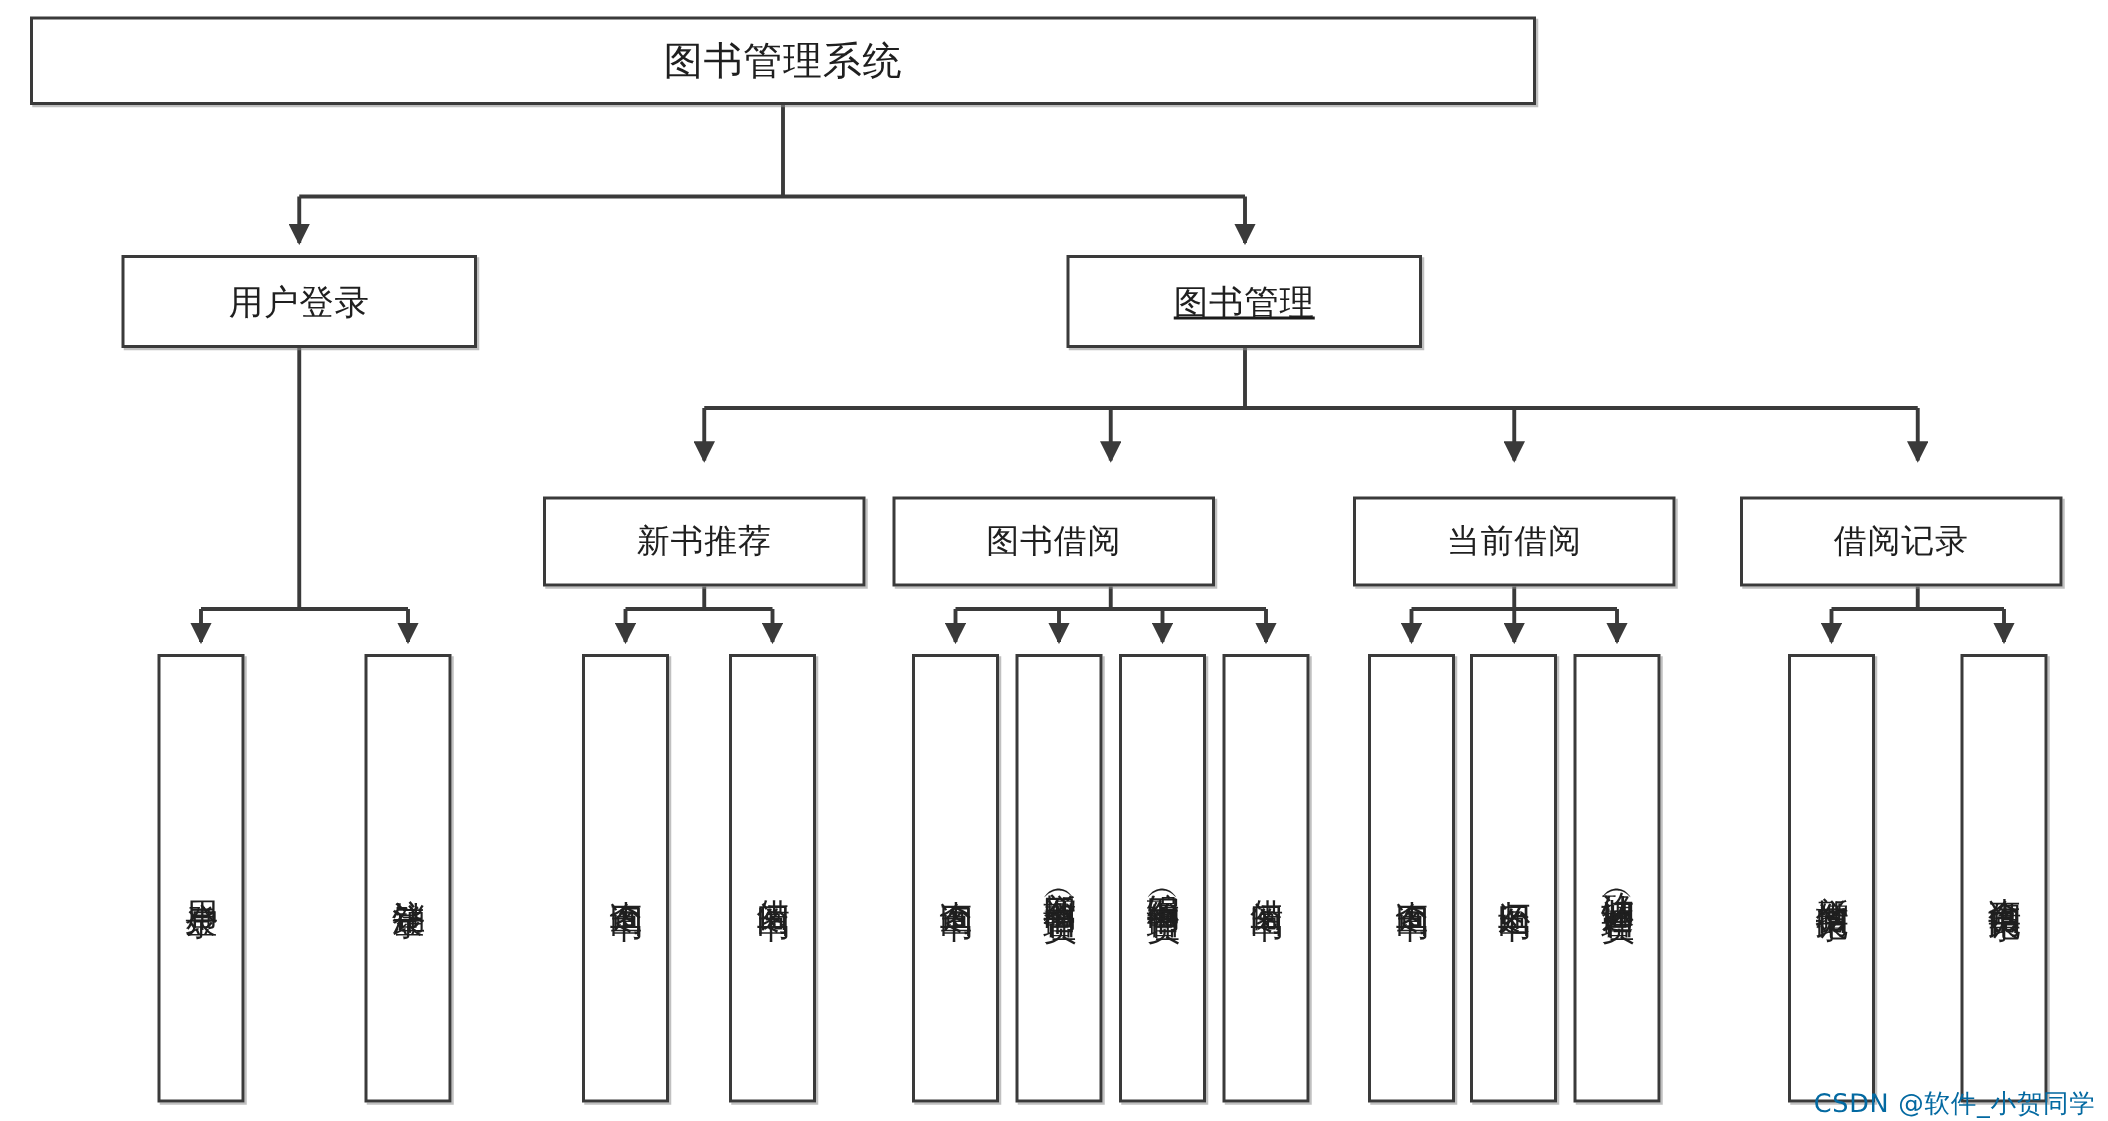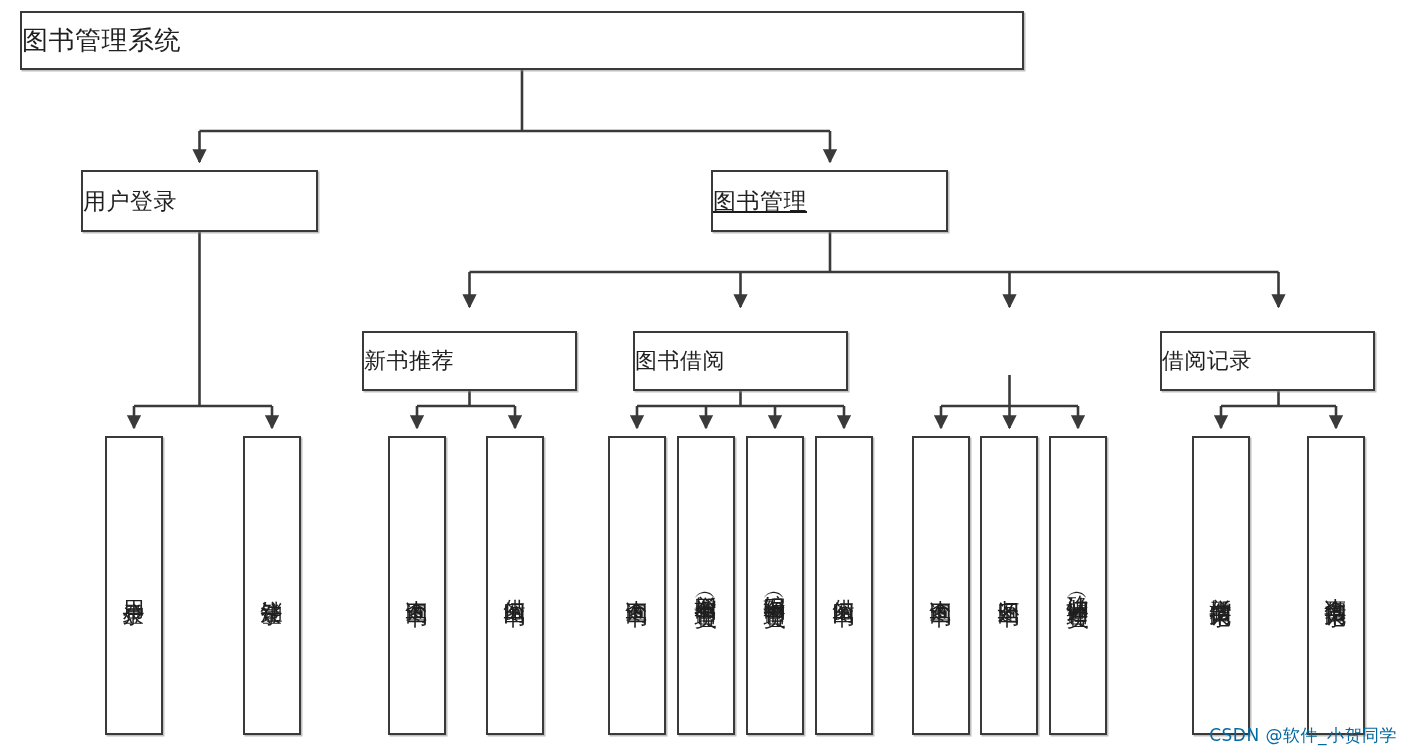--- a/index.html
+++ b/index.html
@@ -21,21 +21,21 @@
     width:1405px;height:747px;
     pointer-events:none;
   }
   .node{
     position:absolute;
     box-sizing:border-box;
     background:#ffffff;
     border:2.5px solid #3a3a3a;
     display:flex;
     align-items:center;
-    justify-content:flex-start;
+    justify-content:center;
     box-shadow:1.5px 1.5px 0 rgba(140,140,140,0.55);
   }
   .node .label{
     display:block;
     text-align:center;
     color:#1f1f1f;
     letter-spacing:0.5px;
     white-space:nowrap;
   }
   
@@ -43,21 +43,21 @@
   .n-root .label{font-size:26px;}
   
   .lvl2{width:237px;height:62px;top:170px;}
   .lvl2 .label{font-size:23px;}
   .n-login{left:81px;}
   .n-books{left:711px;text-decoration:underline;}
   
   .lvl3{width:215px;height:60px;top:315px;margin-top:16px;}
   .lvl3 .label{font-size:22px;}
   .n-new{left:362px;}
-  .n-borrow{left:633px;}
+  .n-borrow{left:595px;}
   .n-current{left:902px;}
   .n-record{left:1160px;}
   
   .leaf{
     width:58px;
     top:436px;
     height:299px;
     align-items:center;
     justify-content:center;
   }
@@ -145,20 +145,23 @@
   <div class="node lvl2 n-books">
     <span class="label">图书管理</span>
   </div>
 
   <div class="node lvl3 n-new">
     <span class="label">新书推荐</span>
   </div>
   <div class="node lvl3 n-borrow">
     <span class="label">图书借阅</span>
   </div>
+  <div class="node lvl3 n-current">
+    <span class="label">当前借阅</span>
+  </div>
   <div class="node lvl3 n-record">
     <span class="label">借阅记录</span>
   </div>
 
   <div class="node leaf" style="left:105px;">
     <span class="label">用户登录</span>
   </div>
   <div class="node leaf" style="left:243px;">
     <span class="label">注销登录</span>
   </div>

